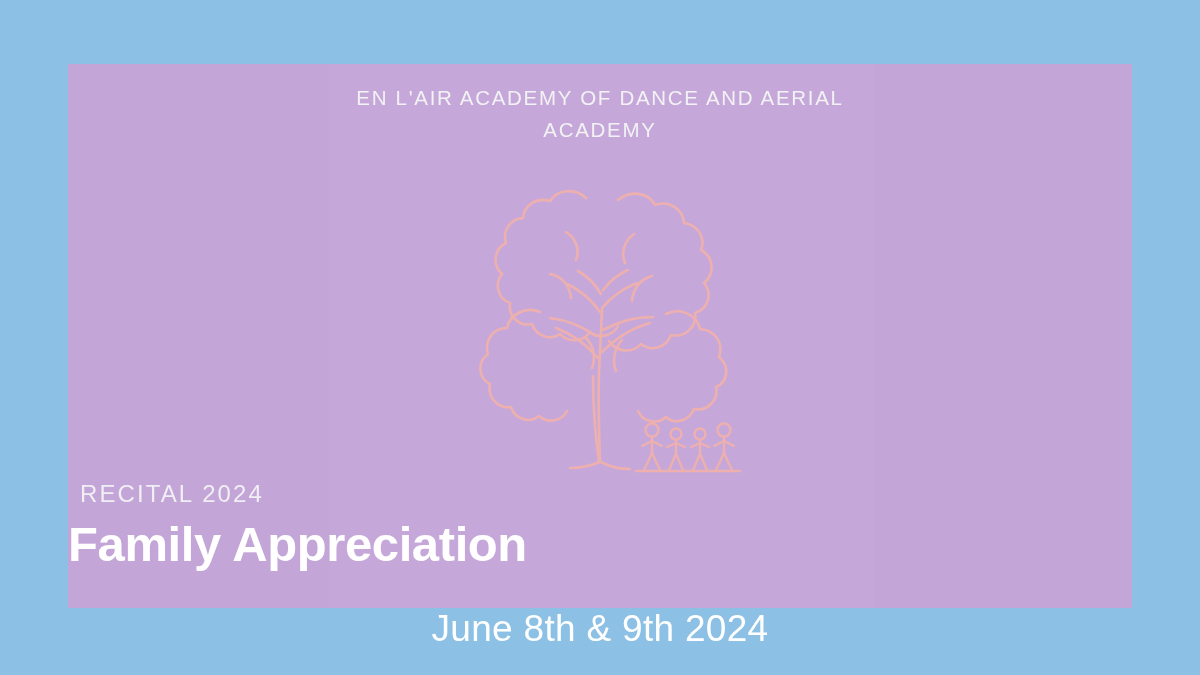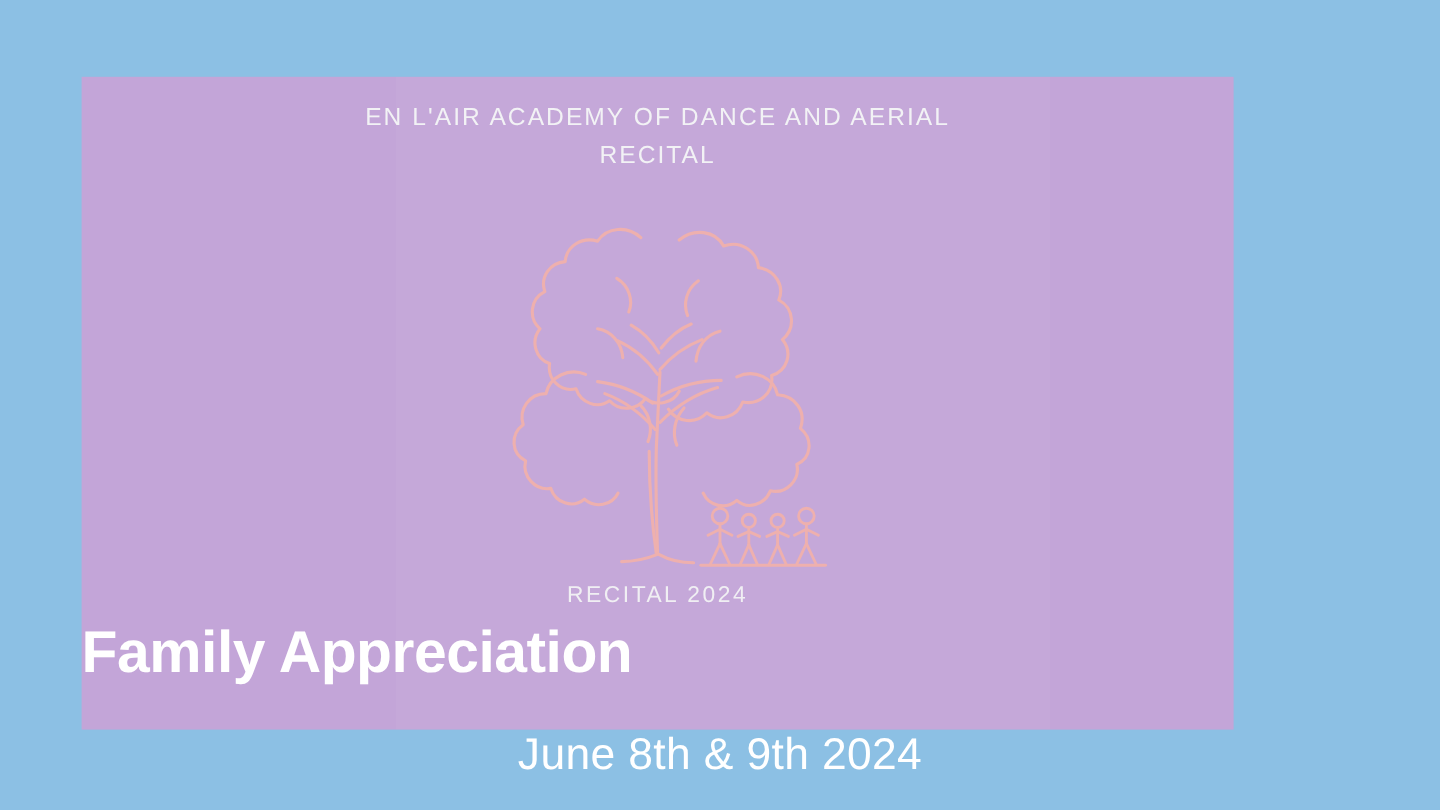--- a/index.html
+++ b/index.html
@@ -11,21 +11,21 @@
   }
   #stage {
     position: relative;
     width: 1200px; height: 675px;
     background: #8cc0e4;
   }
   
   #poster {
     position: absolute;
     left: 68px; top: 64px;
-    width: 960px; height: 544px;
+    width: 1064px; height: 544px;
     background: #c3a5d8;
   }
   
   #poster .band {
     position: absolute;
     left: 262px; top: 0;
     width: 545px; height: 100%;
     background: rgba(255,255,255,0.045);
     pointer-events: none;
   }
@@ -48,24 +48,24 @@
     top: 98px;
     transform: translateX(-50%);
     width: 420px;
     height: 330px;
   }
   #art svg { display: block; width: 100%; height: 100%; }
   .recital {
     position: absolute;
     left: 0; right: 0;
     bottom: 100px;
-    text-align: center;
     color: #f0eff3;
-    font-size: 19px;
+    font-size: 24px;
     letter-spacing: 2.1px;
+    padding-left: 12px;
   }
   .title {
     position: absolute;
     left: 0; right: 0;
     bottom: 36px;
     text-align: left;
     color: #ffffff;
     font-size: 49px;
     font-weight: bold;
     letter-spacing: -0.4px;
@@ -84,21 +84,21 @@
 </head>
 <body>
 
 <div id="stage">
 
   <div id="poster">
     <div class="band"></div>
 
     <div class="presents">
       <span>EN L'AIR ACADEMY OF DANCE AND AERIAL</span>
-      <span class="l2">RECITAL</span>
+      <span class="l2">ACADEMY</span>
     </div>
 
     <div id="art">
       <svg viewBox="0 0 420 330" xmlns="http://www.w3.org/2000/svg" fill="none" stroke="#eeb0ae" stroke-width="2.6" stroke-linecap="round" stroke-linejoin="round">
 
         <g>
           <path d="M196 36 c-11,-10 -28,-9 -36,3 c-13,-4 -26,4 -27,17 c-13,1 -21,13 -17,25
                    c-12,6 -14,22 -4,31 c-8,10 -4,25 8,29 c-2,13 9,24 22,21
                    c4,12 18,17 28,10 c8,9 23,8 30,-2 c9,7 23,4 28,-6"></path>
           <path d="M228 38 c12,-10 30,-8 37,5 c14,-5 28,4 29,18 c14,2 22,15 17,27

